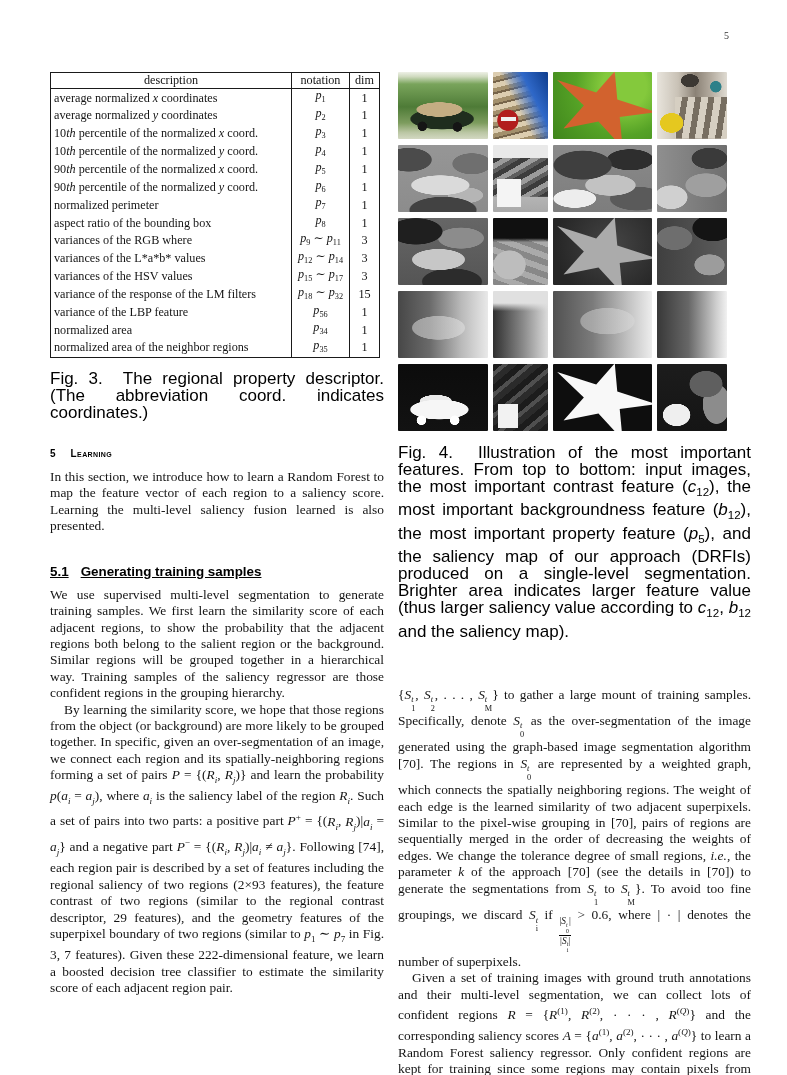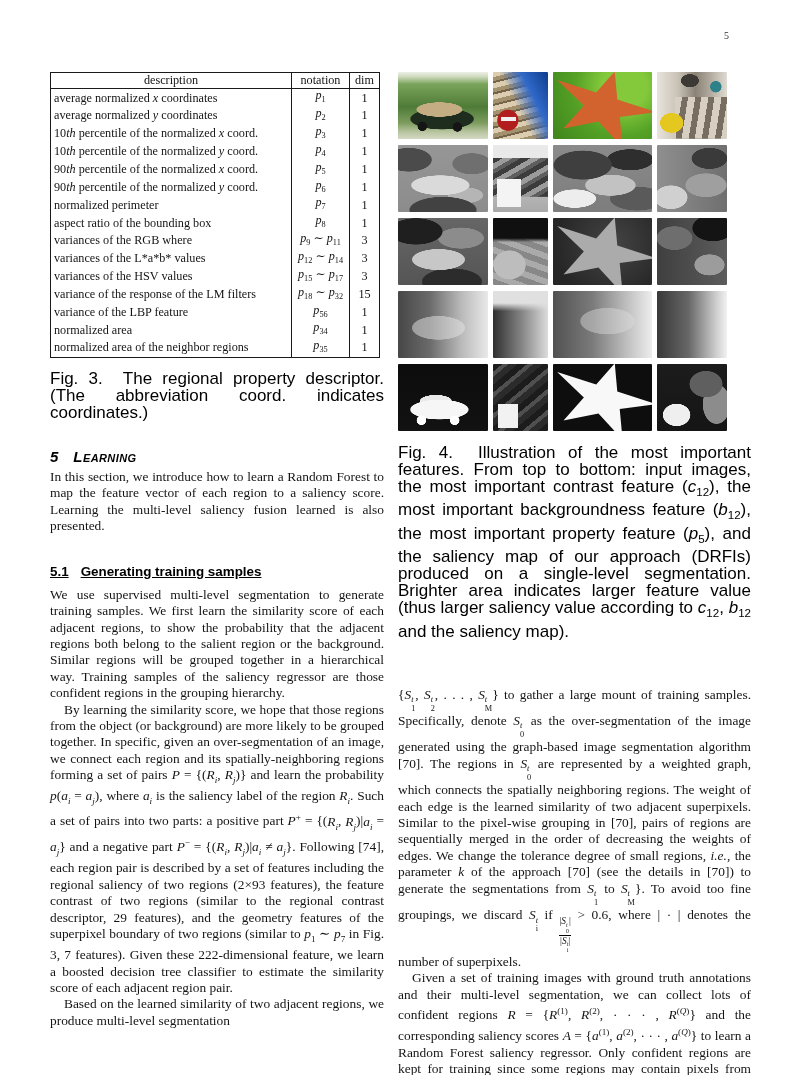--- a/index.html
+++ b/index.html
@@ -23,22 +23,22 @@
   sub{font-size:0.68em;} sup{font-size:0.68em;}
 
   
   .caption{font-family:"Liberation Sans","DejaVu Sans",sans-serif;font-size:17px;line-height:17px;
         text-align:justify;color:#000;}
   .cap-fig3{margin-top:12px;}
   .cap-fig4{margin-top:13px;}
   .body-par{font-size:13.4px;line-height:16.4px;text-align:justify;margin:0;}
   .indent{text-indent:14px;}
   .par-vis{margin-top:29px;}
-  .sec-head{margin-top:27px;margin-bottom:4px;font-family:"Liberation Sans","DejaVu Sans",sans-serif;
-        font-weight:bold;font-size:15px;color:#000;font-style:italic;}
+  .sec-head{margin-top:27px;margin-bottom:10px;font-family:"Liberation Sans","DejaVu Sans",sans-serif;
+        font-weight:bold;font-size:10px;color:#000;}
   .sec-head .num{margin-right:15px;}
   .sec-head .ttl{font-variant:small-caps;letter-spacing:0.4px;}
   .subsec-head{margin-top:29px;margin-bottom:8px;font-family:"Liberation Sans","DejaVu Sans",sans-serif;
         font-weight:bold;font-size:13.4px;color:#000;text-decoration:underline;}
   .subsec-head .num{margin-right:12px;}
   .rc-par1{margin-top:47px;}
 
   
   .ss{display:inline-flex;flex-direction:column;align-items:flex-start;vertical-align:-0.42em;
       font-size:0.62em;line-height:1.02;}
@@ -265,21 +265,20 @@
     </div>
 
     <p class="body-par">In this section, we introduce how to learn a Random Forest to map the feature vector of each region to a saliency score. Learning the multi-level saliency fusion learned is also presented.</p>
 
     <div class="subsec-head">
       <span class="num">5.1</span><span>Generating training samples</span>
     </div>
 
     <p class="body-par">We use supervised multi-level segmentation to generate training samples. We first learn the similarity score of each adjacent regions, to show the probability that the adjacent regions both belong to the salient region or the background. Similar regions will be grouped together in a hierarchical way. Training samples of the saliency regressor are those confident regions in the grouping hierarchy.</p>
     <p class="body-par indent">By learning the similarity score, we hope that those regions from the object (or background) are more likely to be grouped together. In specific, given an over-segmentation of an image, we connect each region and its spatially-neighboring regions forming a set of pairs <i>P</i> = {(<i>R<sub>i</sub></i>, <i>R<sub>j</sub></i>)} and learn the probability <i>p</i>(<i>a<sub>i</sub></i> = <i>a<sub>j</sub></i>), where <i>a<sub>i</sub></i> is the saliency label of the region <i>R<sub>i</sub></i>. Such a set of pairs into two parts: a positive part <i>P</i><sup>+</sup> = {(<i>R<sub>i</sub></i>, <i>R<sub>j</sub></i>)|<i>a<sub>i</sub></i> = <i>a<sub>j</sub></i>} and a negative part <i>P</i><sup>−</sup> = {(<i>R<sub>i</sub></i>, <i>R<sub>j</sub></i>)|<i>a<sub>i</sub></i> ≠ <i>a<sub>j</sub></i>}. Following [74], each region pair is described by a set of features including the regional saliency of two regions (2×93 features), the feature contrast of two regions (similar to the regional contrast descriptor, 29 features), and the geometry features of the superpixel boundary of two regions (similar to <i>p</i><sub>1</sub> ∼ <i>p</i><sub>7</sub> in Fig. 3, 7 features). Given these 222-dimensional feature, we learn a boosted decision tree classifier to estimate the similarity score of each adjacent region pair.</p>
-    <p class="body-par indent">Based on the learned similarity of two adjacent regions, we produce multi-level segmentation</p>
 
   </div>
 
   <div class="col-right">
 
     <div class="fig4-grid">
         <div class="tile t11"></div>
         <div class="tile t12"></div>
         <div class="tile t13 star"></div>
         <div class="tile t14"></div>

